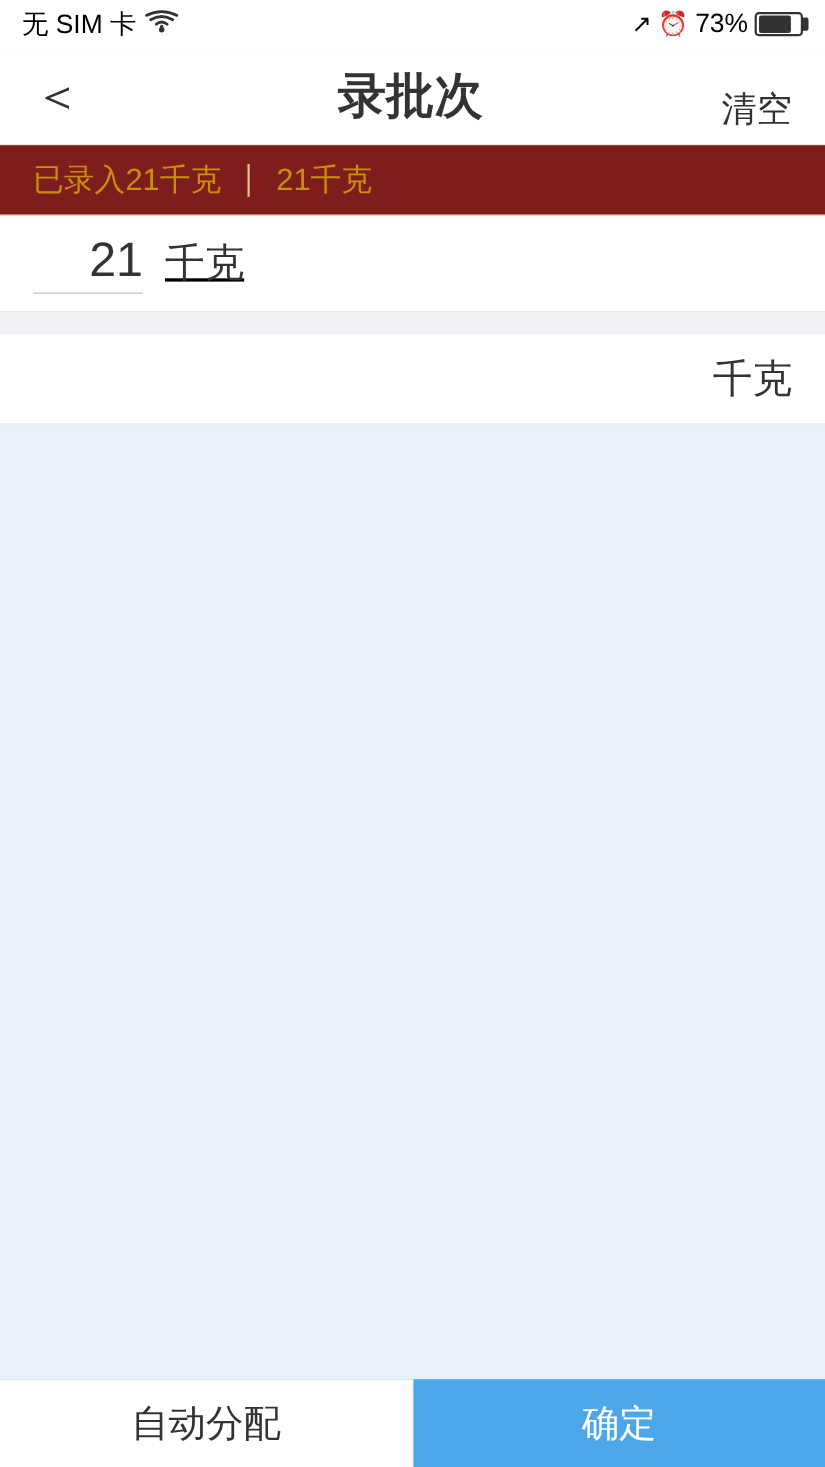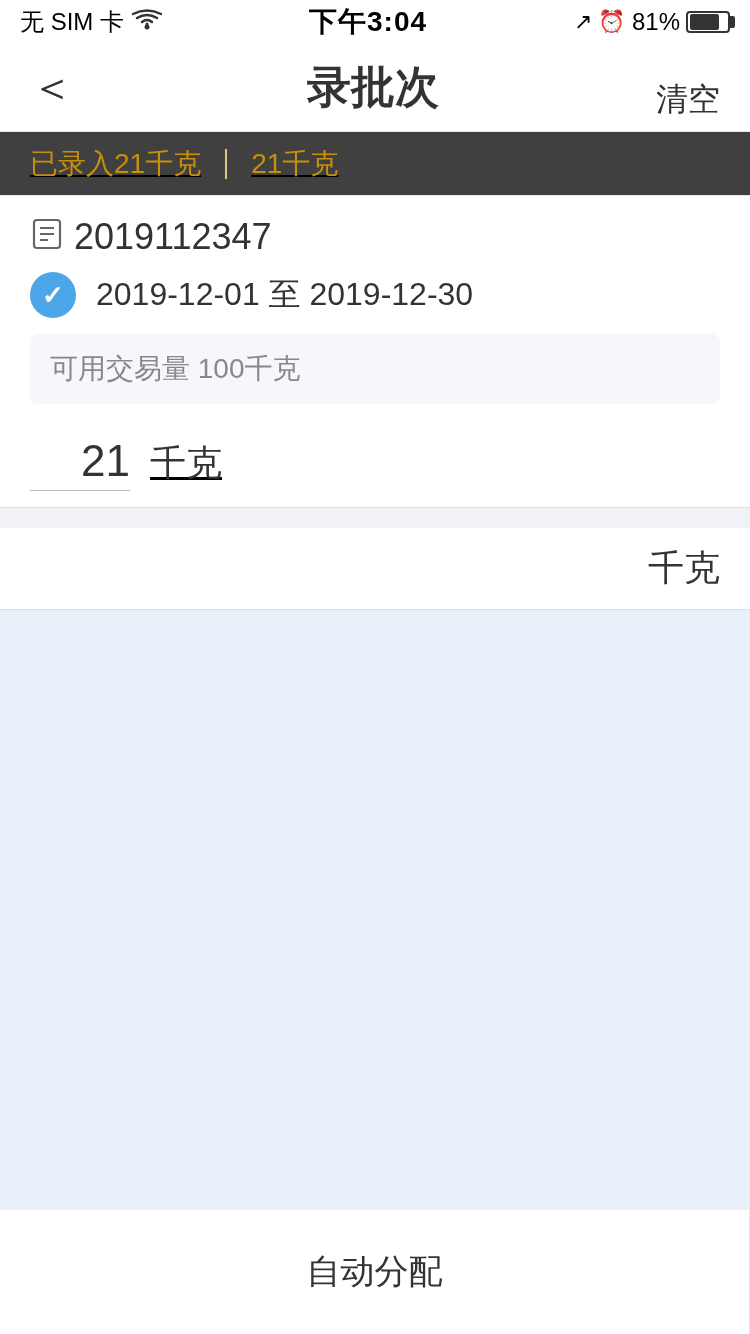--- a/index.html
+++ b/index.html
@@ -93,27 +93,26 @@
       font-size: 32px;
       color: #333;
       cursor: pointer;
       margin-top: 24px;
     }
 
     
     .info-banner {
       width: 750px;
       height: 64px;
-      background: #404040;
+      background: #7f1d1d;
       display: flex;
       align-items: center;
       padding: 0 30px;
       gap: 24px;
       border-bottom: 1px solid #f0e8c8;
-      text-decoration: underline;
     }
     .info-banner-item {
       font-size: 28px;
       color: #c8900a;
       font-weight: 500;
     }
     .info-banner-divider {
       width: 2px;
       height: 30px;
       background: #e0c880;
@@ -241,21 +240,21 @@
     
     .light-bg {
       background: #e8f0fa;
       flex: 1;
       min-height: 460px;
     }
 
     
     .bottom-bar {
       width: 750px;
-      height: 124px;
+      height: 80px;
       background: #22c55e;
       display: flex;
       position: fixed;
       bottom: 0;
       left: 0;
     }
     .btn-auto {
       flex: 1;
       background: #fff;
       border: none;
@@ -296,81 +295,59 @@
       <span>
         <svg width="30" height="22" viewBox="0 0 30 22">
           <path d="M15 18 Q15 14 15 18" stroke="#333" stroke-width="3" fill="none"></path>
           <path d="M10 14 Q15 10 20 14" stroke="#333" stroke-width="2.5" fill="none" stroke-linecap="round"></path>
           <path d="M5 10 Q15 4 25 10" stroke="#333" stroke-width="2.5" fill="none" stroke-linecap="round"></path>
           <path d="M1 6 Q15 -1 29 6" stroke="#333" stroke-width="2.5" fill="none" stroke-linecap="round"></path>
           <circle cx="15" cy="19" r="2.5" fill="#333"></circle>
         </svg>
       </span>
     </div>
-    <div class="status-bar-center">下午3:04</div>
     <div class="status-bar-right">
       <span style="font-size:22px;">↗</span>
       <span style="font-size:22px;">⏰</span>
-      <span>81%</span>
+      <span>73%</span>
       <div class="battery-icon">
         <div class="battery-fill"></div>
       </div>
     </div>
   </div>
 
   <div class="nav-bar">
     <span class="nav-back" style="font-size:44px;font-weight:300;">＜</span>
     <span class="nav-title">录批次</span>
     <span class="nav-clear">清空</span>
   </div>
 
   <div class="info-banner">
     <span class="info-banner-item">已录入21千克</span>
     <div class="info-banner-divider"></div>
     <span class="info-banner-item">21千克</span>
   </div>
 
   <div class="card">
-    <div class="card-content">
-      <div class="batch-id-row">
-        <span class="batch-icon">
-          <svg width="34" height="34" viewBox="0 0 34 34" fill="none">
-            <rect x="4" y="4" width="26" height="28" rx="3" stroke="#666" stroke-width="2.2" fill="none"></rect>
-            <line x1="10" y1="12" x2="24" y2="12" stroke="#666" stroke-width="2"></line>
-            <line x1="10" y1="18" x2="24" y2="18" stroke="#666" stroke-width="2"></line>
-            <line x1="10" y1="24" x2="18" y2="24" stroke="#666" stroke-width="2"></line>
-          </svg>
-        </span>
-        <span class="batch-id">2019112347</span>
-      </div>
-      <div class="date-row">
-        <div class="radio-circle checked">
-          <span class="radio-check">✓</span>
-        </div>
-        <span class="date-text">2019-12-01 至 2019-12-30</span>
-      </div>
-      <div class="available-row">
-        <span class="available-text">可用交易量 100千克</span>
-      </div>
-    </div>
     <div class="amount-row">
       <span class="amount-underline">
         <input class="amount-input" type="text" value="21" style="font-size: 44px; color: rgb(51, 51, 51); border: none; outline: none; background: transparent; text-align: right; width: 100px;">
       </span>
       <span class="amount-unit">千克</span>
     </div>
   </div>
 
   <div class="section-divider"></div>
 
   <div class="card">
     <div class="input-row">
       <span class="input-unit">千克</span>
     </div>
   </div>
 
   <div class="light-bg"></div>
 
   <div class="bottom-bar">
     <button class="btn-auto">自动分配</button>
+    <button class="btn-confirm">确定</button>
   </div>
 
 </div>
 
 </body></html>

